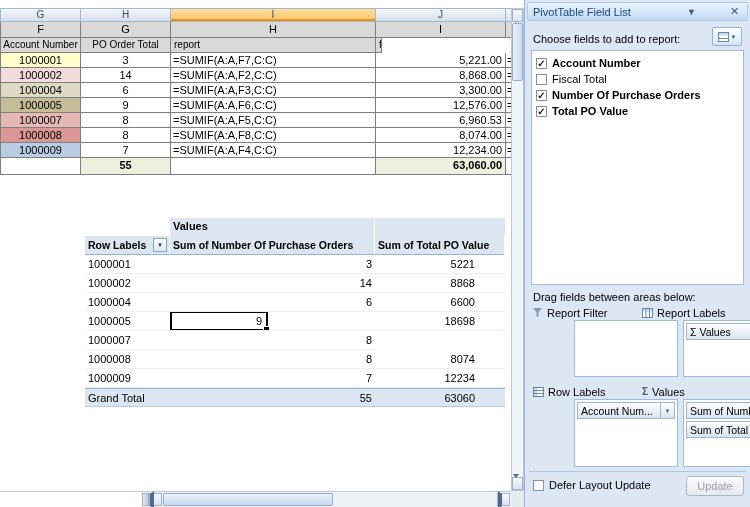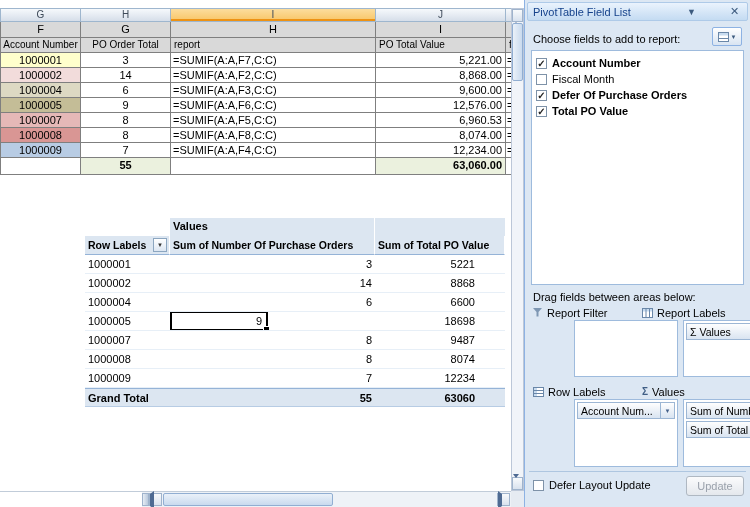--- a/index.html
+++ b/index.html
@@ -45,21 +45,21 @@
   .rel { position:relative; }
   .rl-btn { position:absolute; right:2px; top:2px; width:14px; height:14px;
             background:linear-gradient(#FFFFFF,#DCE6F2); border:1px solid #8CA6C0; text-align:center; }
   .rl-btn .arr { font-size:6px; color:#333; line-height:12px; display:block; font-weight:normal; }
 
   .pr { position:absolute; left:85px; height:19px; display:flex; }
   .pr .pc { line-height:18px; border-bottom:1px solid #E7EFF7; overflow:hidden; white-space:nowrap; }
   .pr .pc1 { padding-left:3px; }
   .pr .pc2.num { text-align:right; padding-right:3px; }
   .pr .pc3.num { text-align:right; padding-right:30px; }
-  .pgrand { font-weight:bold; }
+  .pgrand { font-weight:normal; }
   .pgrand .pc { border-top:1px solid #95B3D7; border-bottom:1px solid #B7CCE4; }
 
   .selbox { position:absolute; left:0; top:-1px; width:98px; height:20px; border:2px solid #000;
             background:#fff; text-align:right; padding-right:4px; line-height:16px; }
   .selbox::after { content:""; position:absolute; right:-4px; bottom:-4px; width:5px; height:5px;
                    background:#000; border:1px solid #fff; }
 
   
   .vscroll { position:absolute; left:511px; top:8px; width:13px; height:483px;
              background:#F1F4F9; border:1px solid #BCC7D8; }
@@ -142,21 +142,20 @@
     <div class="g cb">G</div>
     <div class="g cc">H</div>
     <div class="g cd">I</div>
     <div class="g ce"></div>
   </div>
 
   <div class="r grow headerrow" style="top:38px;height:15px;">
     <div class="g ca">Account Number</div>
     <div class="g cb">PO Order Total</div>
     <div class="g cc left">report</div>
-    <div class="g cd left">PO Total Value</div>
     <div class="g ce left">fo</div>
   </div>
 
   <div class="r grow" style="top:53px;height:15px;">
     <div class="d ca acc" style="background-color: rgb(255, 255, 204);">1000001</div>
     <div class="d cb num">3</div>
     <div class="d cc f">=SUMIF(A:A,F7,C:C)</div>
     <div class="d cd val">5,221.00</div>
     <div class="d ce clip">=</div>
   </div>
@@ -164,21 +163,21 @@
     <div class="d ca acc" style="background-color: rgb(242, 220, 219);">1000002</div>
     <div class="d cb num">14</div>
     <div class="d cc f">=SUMIF(A:A,F2,C:C)</div>
     <div class="d cd val">8,868.00</div>
     <div class="d ce clip">=</div>
   </div>
   <div class="r grow" style="top:83px;height:15px;">
     <div class="d ca acc" style="background-color: rgb(221, 217, 195);">1000004</div>
     <div class="d cb num">6</div>
     <div class="d cc f">=SUMIF(A:A,F3,C:C)</div>
-    <div class="d cd val">9,600.00</div>
+    <div class="d cd val">3,300.00</div>
     <div class="d ce clip">=</div>
   </div>
   <div class="r grow" style="top:98px;height:15px;">
     <div class="d ca acc" style="background-color: rgb(196, 189, 151);">1000005</div>
     <div class="d cb num">9</div>
     <div class="d cc f">=SUMIF(A:A,F6,C:C)</div>
     <div class="d cd val">12,576.00</div>
     <div class="d ce clip">=</div>
   </div>
   <div class="r grow" style="top:113px;height:15px;">
@@ -245,21 +244,20 @@
   <div class="pr" style="top:312px;">
     <div class="pc pc1">1000005</div>
     <div class="pc pc2 rel">
       <div class="selbox">9</div>
     </div>
     <div class="pc pc3 num">18698</div>
   </div>
   <div class="pr" style="top:331px;">
     <div class="pc pc1">1000007</div>
     <div class="pc pc2 num">8</div>
-    <div class="pc pc3 num">9487</div>
   </div>
   <div class="pr" style="top:350px;">
     <div class="pc pc1">1000008</div>
     <div class="pc pc2 num">8</div>
     <div class="pc pc3 num">8074</div>
   </div>
   <div class="pr" style="top:369px;">
     <div class="pc pc1">1000009</div>
     <div class="pc pc2 num">7</div>
     <div class="pc pc3 num">12234</div>
@@ -302,25 +300,25 @@
       <span class="arr">▼</span>
     </div>
 
     <div class="listbox">
       <div class="fitem on">
         <span class="cbx">✓</span>
         <span class="fname">Account Number</span>
       </div>
       <div class="fitem">
         <span class="cbx"></span>
-        <span class="fname">Fiscal Month</span>
+        <span class="fname">Fiscal Total</span>
       </div>
       <div class="fitem on">
         <span class="cbx">✓</span>
-        <span class="fname">Defer Of Purchase Orders</span>
+        <span class="fname">Number Of Purchase Orders</span>
       </div>
       <div class="fitem on">
         <span class="cbx">✓</span>
         <span class="fname">Total PO Value</span>
       </div>
     </div>
 
     <div class="p-label" style="top:291px;">Drag fields between areas below:</div>
 
     <div class="area-h" style="left:8px;top:306px;">

